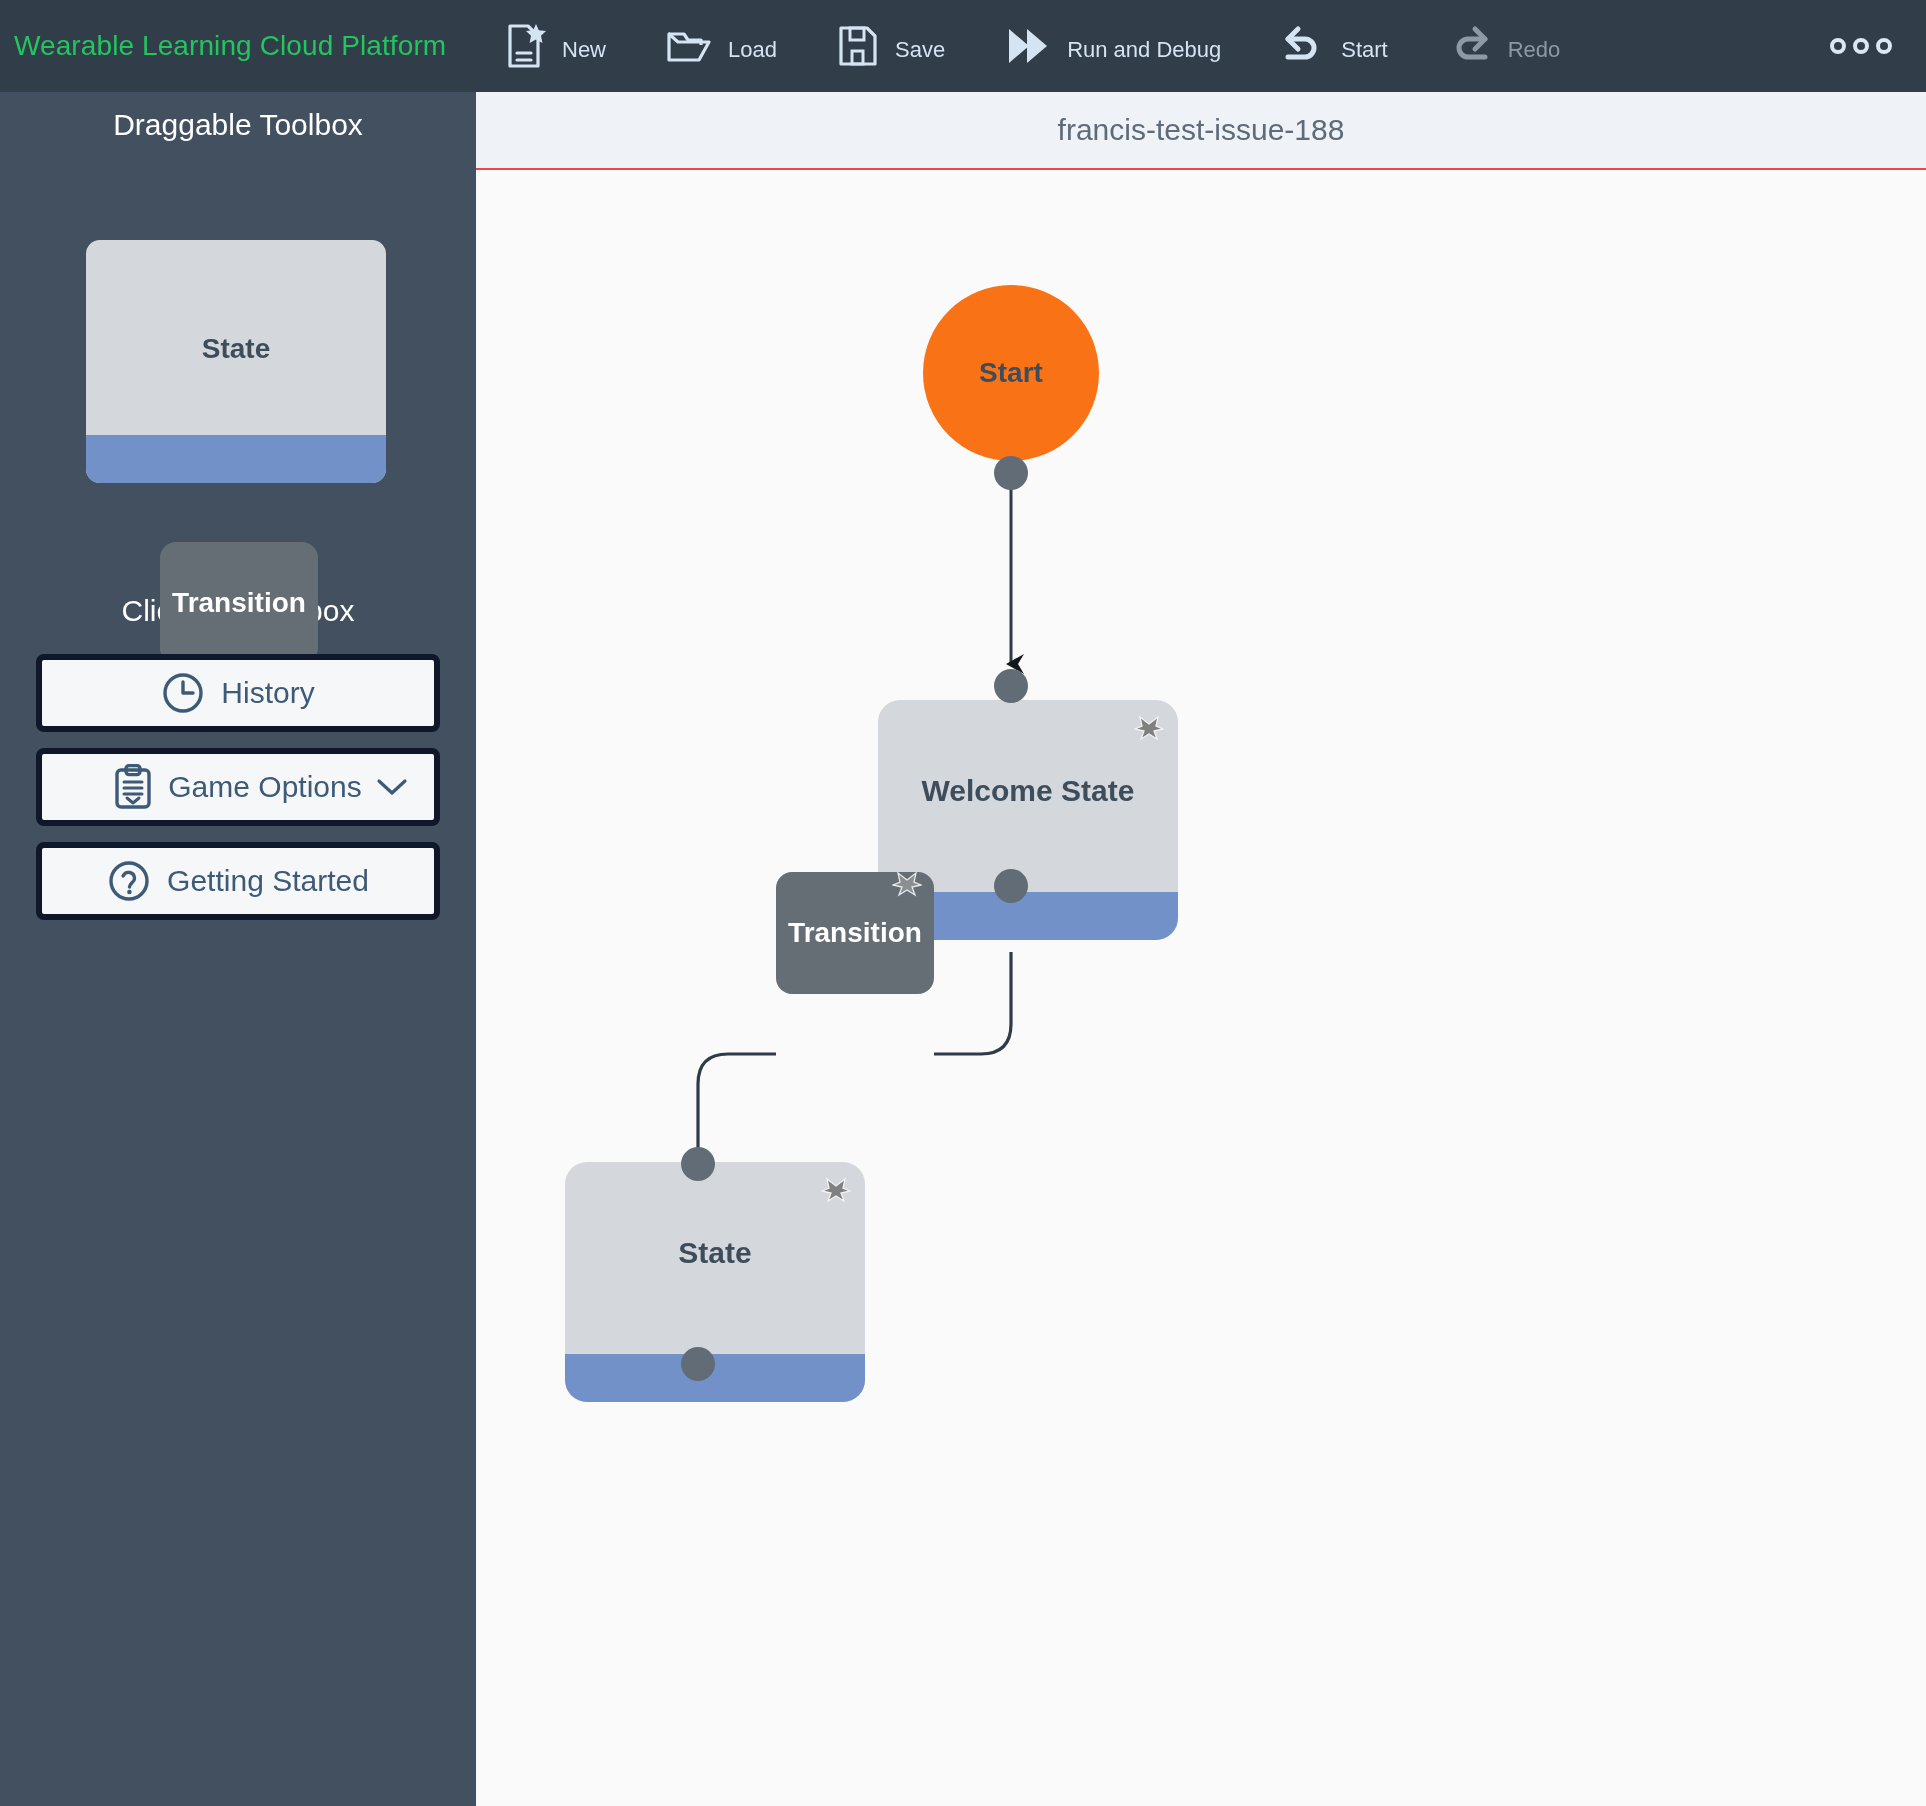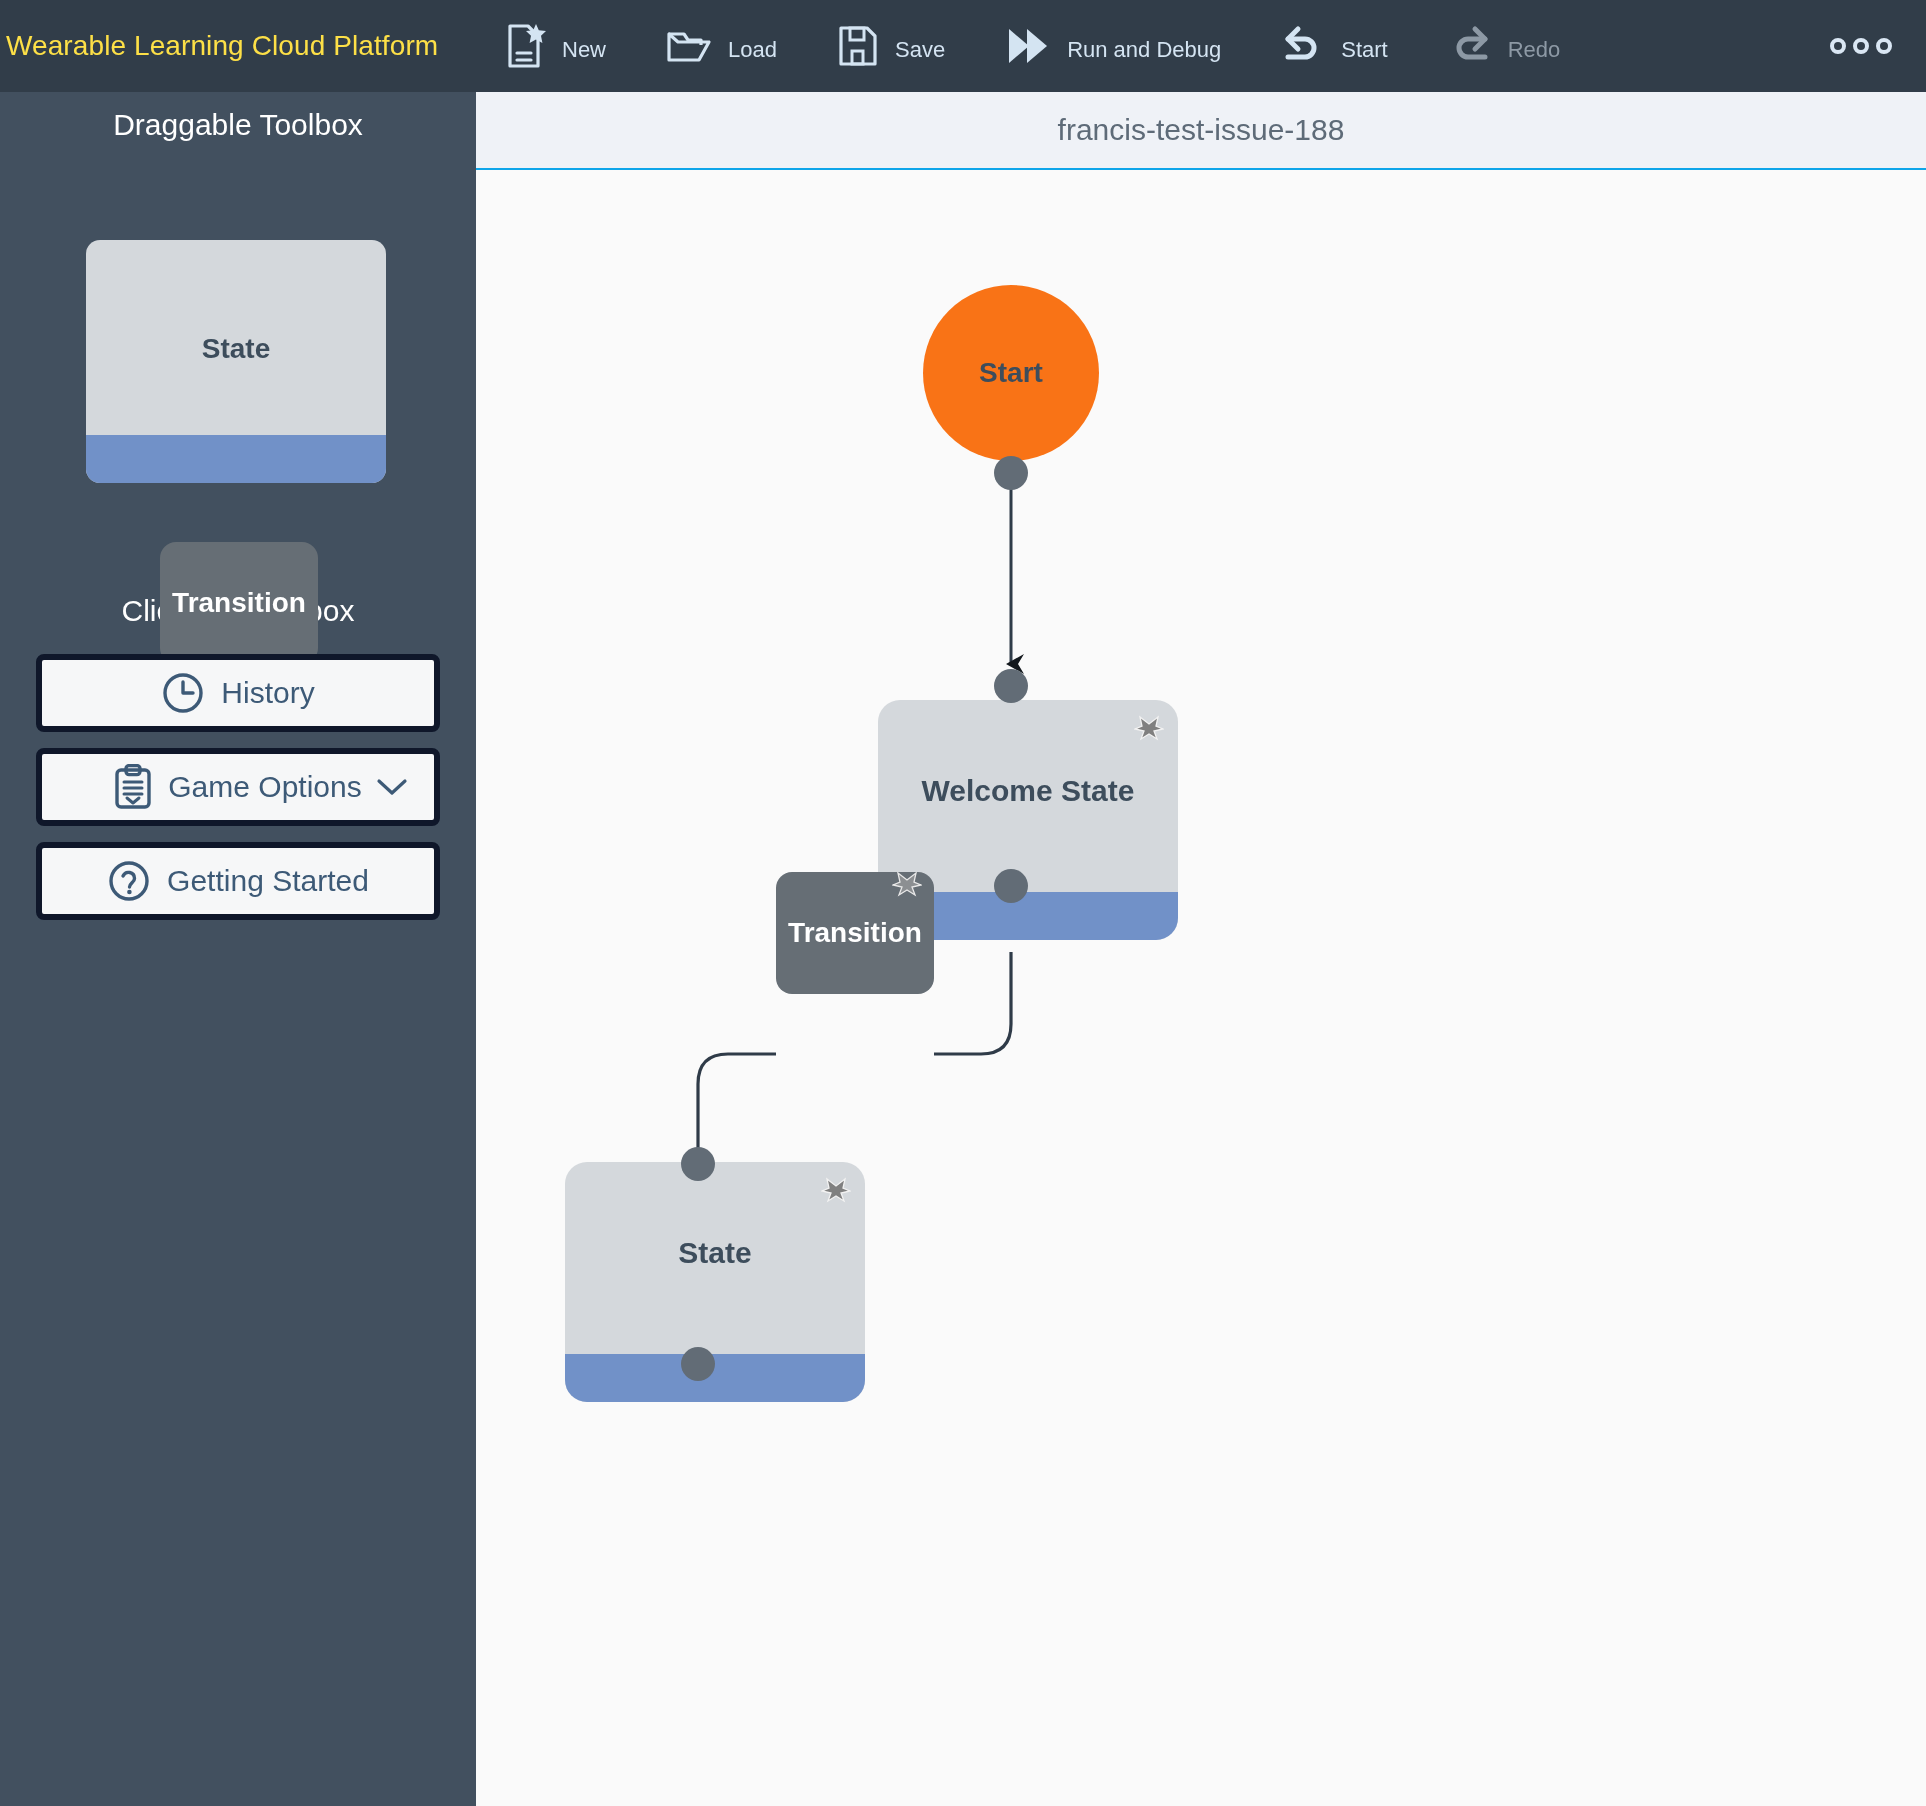--- a/index.html
+++ b/index.html
@@ -13,23 +13,23 @@
   
   #topbar {
     position: absolute; left: 0; top: 0;
     width: 1926px; height: 92px;
     background: #313d49;
     display: flex; align-items: center;
     color: #dce7f2;
   }
   #app-title {
     width: 476px;
-    padding-left: 6px;
+    padding-left: 14px;
     font-size: 28px;
-    color: #fde047;
+    color: #22c55e;
     white-space: nowrap;
     letter-spacing: .1px;
   }
   .tb-group { display: flex; align-items: center; flex: 1; }
   .tb-btn {
     display: flex; align-items: center;
     gap: 16px;
     padding: 0 30px;
     height: 92px;
     cursor: pointer;
@@ -132,21 +132,21 @@
   
   #canvas-wrap {
     position: absolute; left: 476px; top: 92px;
     width: 1450px; height: 1714px;
     background: #fafafa;
   }
   #canvas-header {
     position: absolute; left: 0; top: 0;
     width: 100%; height: 78px;
     background: #eff2f7;
-    border-bottom: 2px solid #0ea5e9;
+    border-bottom: 2px solid #ef4444;
     display: flex; align-items: center; justify-content: center;
   }
   #canvas-title {
     font-size: 30px; color: #5e6b78;
   }
   #canvas-body {
     position: absolute; left: 0; top: 80px;
     width: 100%; height: 1634px;
     background: #fafafa;
     overflow: hidden;

